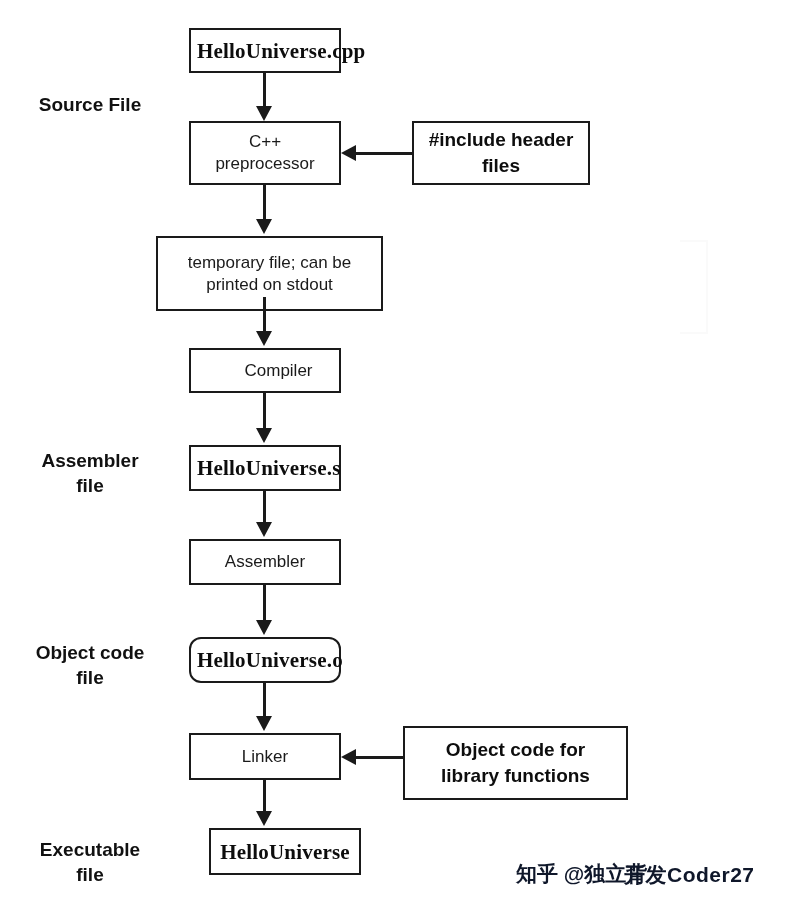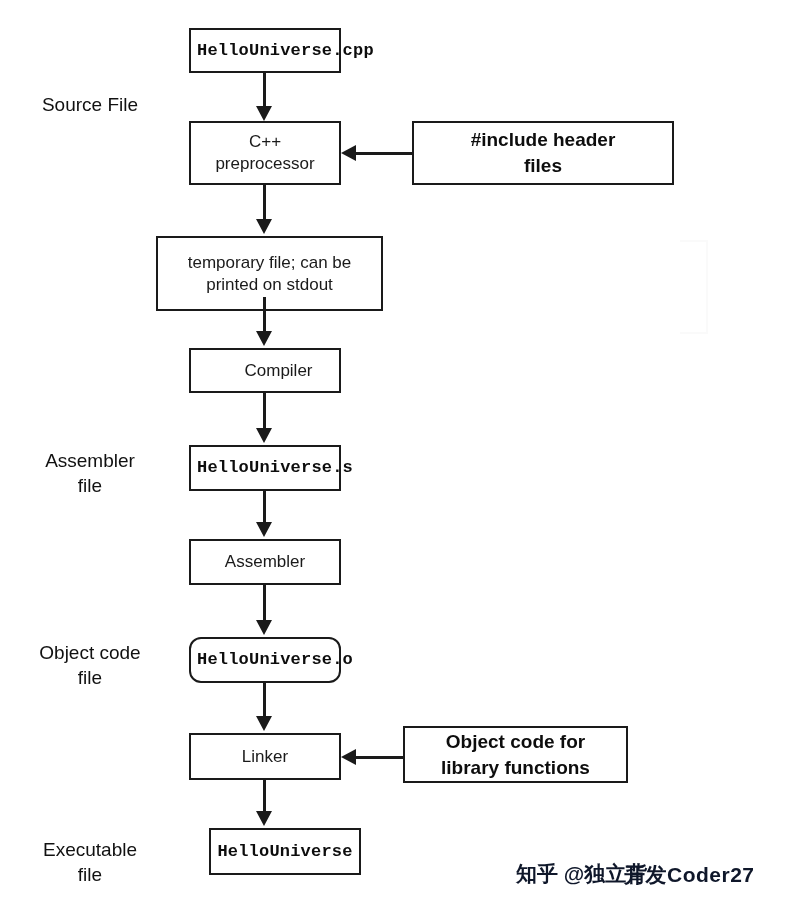--- a/index.html
+++ b/index.html
@@ -17,21 +17,21 @@
     width: 786px;
     height: 918px;
     background: #ffffff;
     overflow: hidden;
   }
 
   
   .stage-label {
     position: absolute;
     font-family: "Liberation Sans", sans-serif;
-    font-weight: normal;
+    font-weight: bold;
     font-size: 19px;
     line-height: 25px;
     color: #111111;
     text-align: center;
     white-space: pre-line;
   }
 
   
   .node {
     position: absolute;
@@ -53,22 +53,22 @@
   
   .node.process .node-text {
     font-family: "Liberation Sans", sans-serif;
     font-size: 17px;
     line-height: 22px;
     font-weight: normal;
     color: #1a1a1a;
   }
   
   .node.file .node-text {
-    font-family: Liberation Mono, monospace;
-    font-size: 17px;
+    font-family: Liberation Serif, serif;
+    font-size: 21px;
     line-height: 20px;
     font-weight: bold;
     letter-spacing: 0.2px;
     color: #0d0d0d;
   }
   
   .node.aside .node-text {
     font-family: "Liberation Sans", sans-serif;
     font-size: 19px;
     line-height: 26px;
@@ -146,21 +146,21 @@
 
   <div class="node file" style="left:189px; top:28px; width:152px; height:45px;">
     <span class="node-text">HelloUniverse.cpp</span>
   </div>
 
   <div class="node process" style="left:189px; top:121px; width:152px; height:64px;">
     <span class="node-text">C++
 preprocessor</span>
   </div>
 
-  <div class="node aside" style="left:412px; top:121px; width:262px; height:64px;">
+  <div class="node aside" style="left:412px; top:121px; width:178px; height:64px;">
     <span class="node-text">#include header
 files</span>
   </div>
 
   <div class="node process" style="left:156px; top:236px; width:227px; height:75px;">
     <span class="node-text">temporary file; can be
 printed on stdout</span>
   </div>
 
   <div class="node process" style="left:189px; top:348px; width:152px; height:45px;padding-left:27px;">
@@ -176,21 +176,21 @@
   </div>
 
   <div class="node file" style="left:189px; top:637px; width:152px; height:46px;border-radius:12px;">
     <span class="node-text">HelloUniverse.o</span>
   </div>
 
   <div class="node process" style="left:189px; top:733px; width:152px; height:47px;">
     <span class="node-text">Linker</span>
   </div>
 
-  <div class="node aside" style="left:403px; top:726px; width:225px; height:57px;">
+  <div class="node aside" style="left:403px; top:726px; width:225px; height:74px;">
     <span class="node-text">Object code for
 library functions</span>
   </div>
 
   <div class="node file" style="left:189px; top:828px; width:152px; height:47px;margin-left:20px;">
     <span class="node-text">HelloUniverse</span>
   </div>
 
   <div class="conn-v" style="left:263px; top:73px; height:35px;"></div>
   <div class="arrow-down" style="left:256px; top:106px;"></div>

